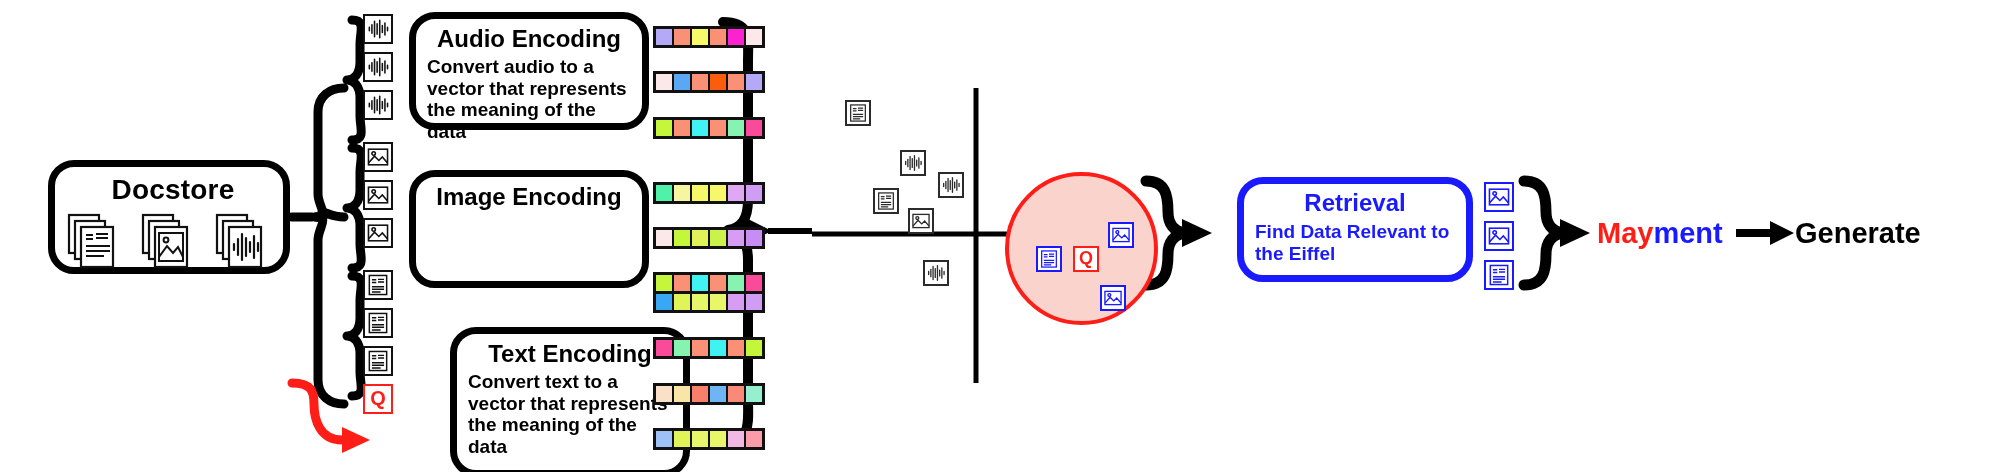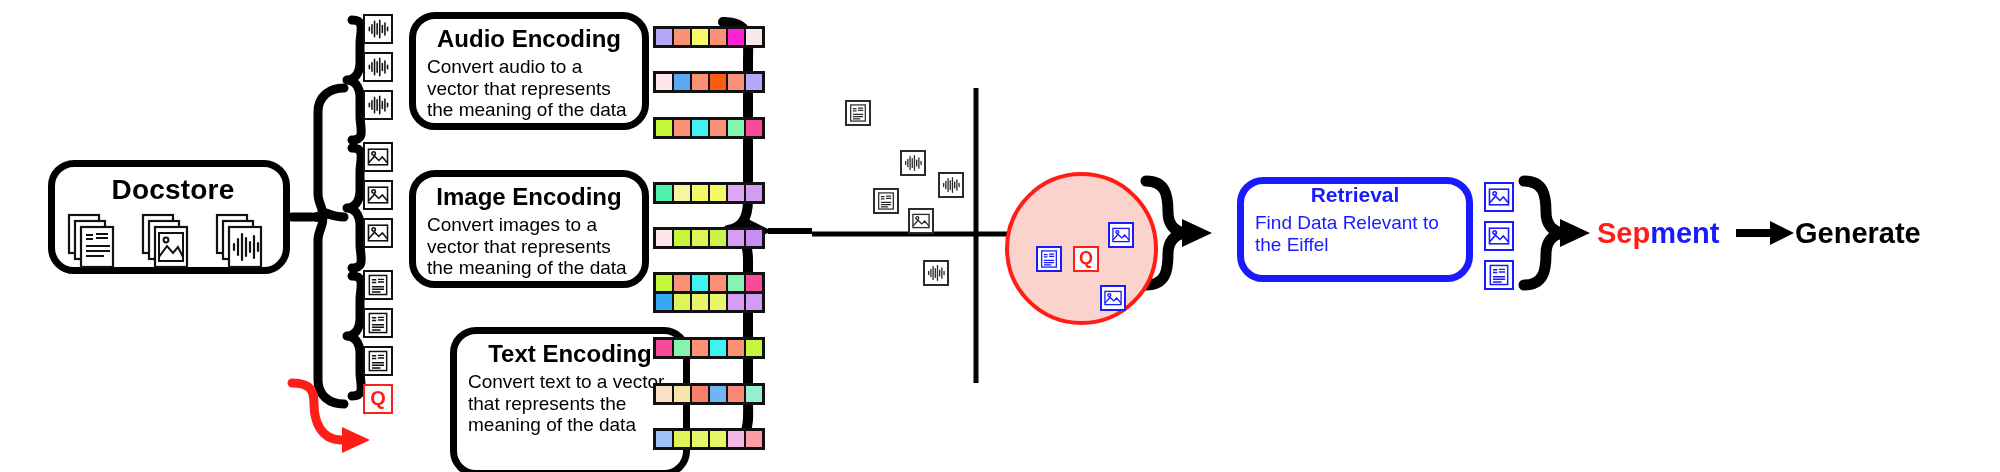--- a/index.html
+++ b/index.html
@@ -17,21 +17,21 @@
     position:absolute;box-sizing:border-box;background:#fff;
     border:7px solid #000;border-radius:26px;
   }
   .rbox.red{border-color:#ff1d18;}
   .rbox.blue{border-color:#1a1aff;}
 
   .box-title{
     text-align:center;font-weight:bold;line-height:1.05;
   }
   .box-body{
-    font-weight:normal;line-height:1.13;
+    font-weight:bold;line-height:1.13;
   }
 
   .t-black{color:#000;}
   .t-red{color:#ff1d18;}
   .t-blue{color:#1a1aff;}
 
   
   #docstore{left:48px;top:160px;width:242px;height:114px;}
   #docstore .box-title{font-size:28px;margin-top:8px;letter-spacing:.2px;padding-left:8px;}
   .doc-icons{position:absolute;left:0;top:46px;width:100%;display:flex;justify-content:center;gap:18px;}
@@ -67,21 +67,21 @@
   
   #plot{left:800px;top:60px;width:380px;height:320px;}
   .pt{position:absolute;width:26px;height:26px;box-sizing:border-box;border:2.5px solid #2b2b2b;background:#fff;}
   .pt svg{display:block;width:100%;height:100%;}
   .pt.bluept{border-color:#1a1aff;}
   .qpt{position:absolute;width:26px;height:26px;box-sizing:border-box;border:2.5px solid #ff1d18;background:#fff;
        color:#ff1d18;font-weight:bold;font-size:18px;line-height:21px;text-align:center;}
 
   
   #retrieval{left:1237px;top:177px;width:236px;height:105px;}
-  #retrieval .box-title{font-size:21px;margin-top:0;}
+  #retrieval .box-title{font-size:24px;margin-top:6px;}
   #retrieval .box-body{font-size:19px;margin:6px 8px 0 11px;}
 
   
   #augment{position:absolute;left:1597px;top:217px;font-size:29px;font-weight:bold;white-space:nowrap;}
   #generate{position:absolute;left:1795px;top:217px;font-size:29px;font-weight:bold;white-space:nowrap;color:#000;}
 </style>
 </head>
 <body>
 
 <div id="stage">
@@ -264,21 +264,20 @@
     <span class="qbox">Q</span>
   </div>
 
   <div class="rbox enc" id="enc-audio">
     <div class="box-title t-black">Audio Encoding</div>
     <div class="box-body t-black">Convert audio to a vector that represents the meaning of the data</div>
   </div>
 
   <div class="rbox enc" id="enc-image">
     <div class="box-title t-black">Image Encoding</div>
-    <div class="box-body t-black">Convert images to a vector that represents the meaning of the data</div>
   </div>
 
   <div class="rbox enc" id="enc-text">
     <div class="box-title t-black">Text Encoding</div>
     <div class="box-body t-black">Convert text to a vector that represents the meaning of the data</div>
   </div>
 
   <div id="vectors">
       <div class="vstrip" style="left: 653px; top: 26px;">
         <i style="background: rgb(180, 168, 248);"></i>
@@ -472,16 +471,16 @@
     <span class="mini" style="border-color:#1a1aff">
         <svg viewBox="0 0 30 30">
           <g fill="none" stroke="#1a1aff" stroke-width="1.7">
             <rect x="5" y="4" width="20" height="22"></rect>
             <path d="M8 9h5M8 12h5M15 8.5h7M15 11.5h7M8 17h14M8 20h14M8 23h10"></path>
           </g>
         </svg>
       </span>
   </div>
 
-  <div id="augment"><span class="t-red">Sep</span><span class="t-blue">ment</span></div>
+  <div id="augment"><span class="t-red">May</span><span class="t-blue">ment</span></div>
   <div id="generate">Generate</div>
 
 </div>
 
 </body></html>

